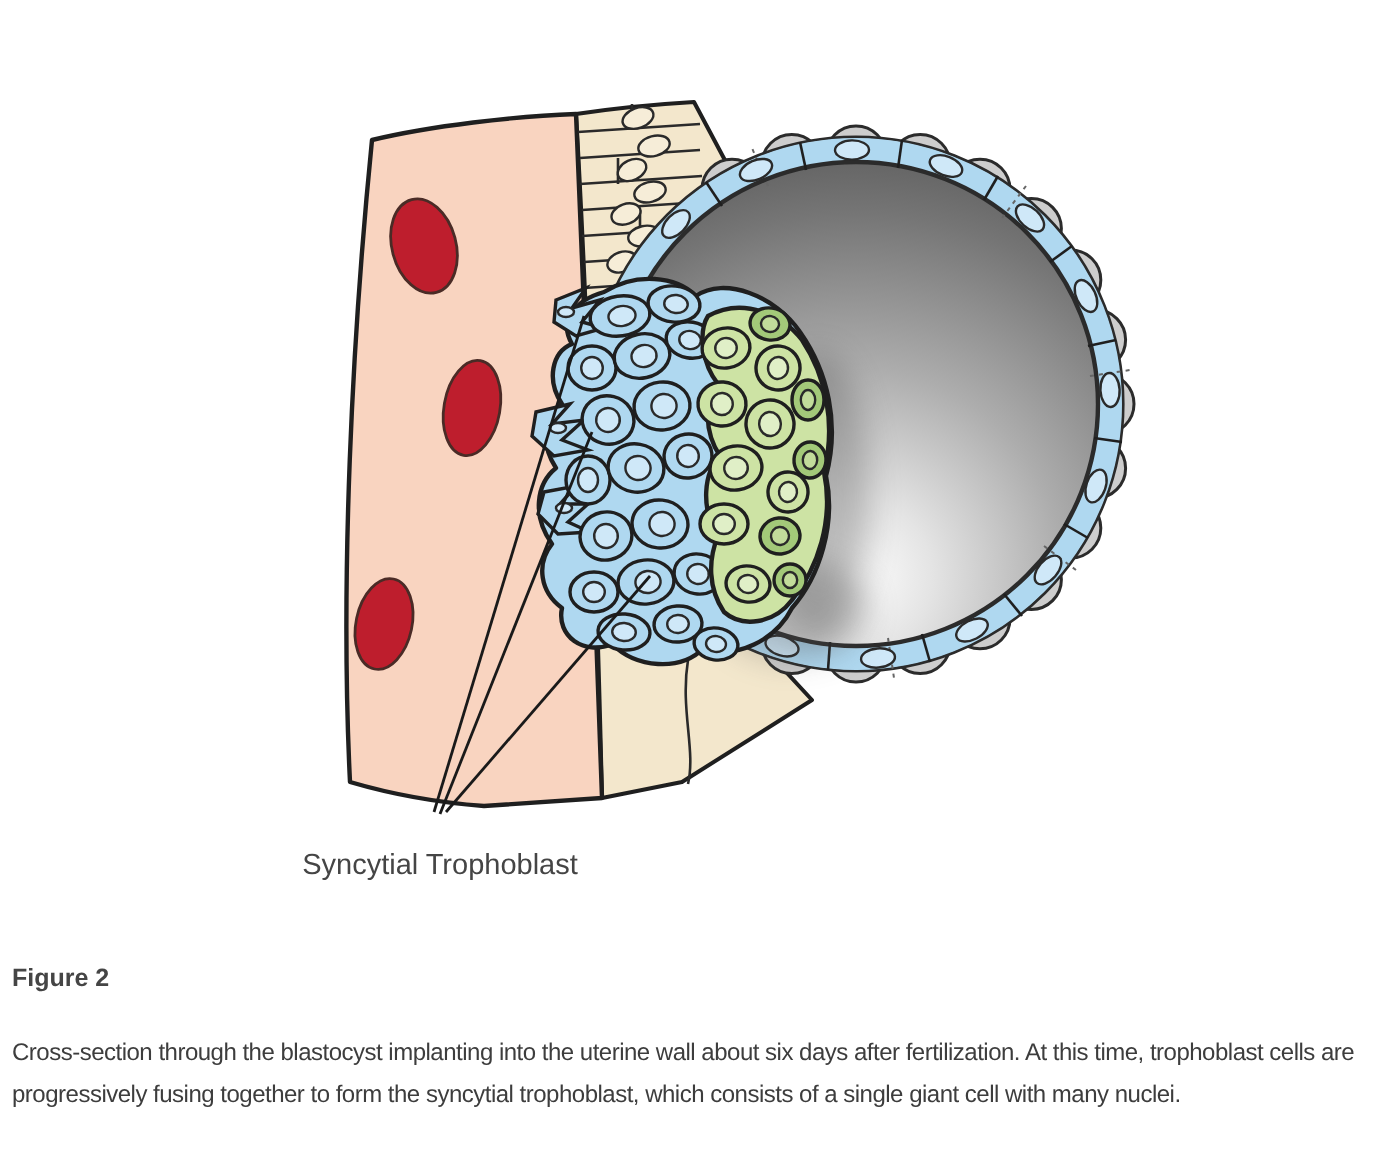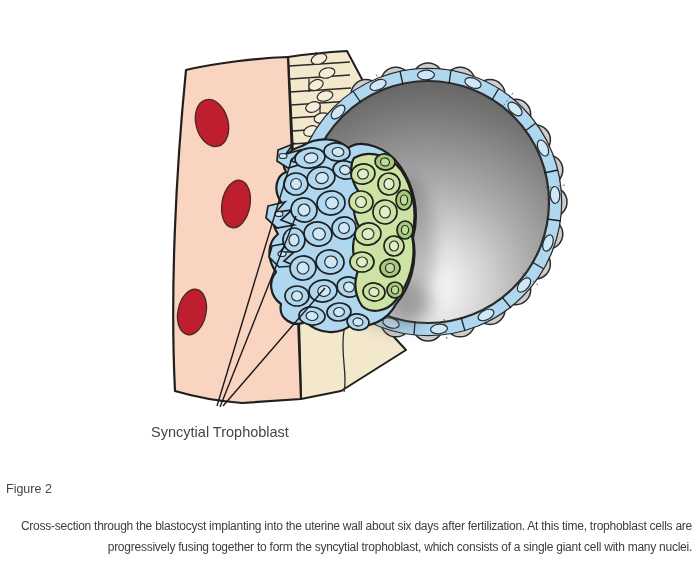--- a/index.html
+++ b/index.html
@@ -29,23 +29,23 @@
   .cellb{fill:var(--trophoblast-blue);stroke:var(--outline);stroke-width:1.7;}
   .cellg{fill:var(--icm-green);stroke:var(--outline);stroke-width:1.7;}
   .cellgd{fill:var(--icm-green-dark);stroke:var(--outline);stroke-width:1.7;}
   .nucb{fill:var(--nucleus-blue);stroke:#2a2a2a;stroke-width:1.2;}
   .nucg{fill:var(--nucleus-green);stroke:#2a2a2a;stroke-width:1.2;}
   .nucgd{fill:var(--nucleus-green-dark);stroke:#2a2a2a;stroke-width:1.2;}
   .ptr{stroke:#1a1a1a;stroke-width:1.4;}
   .dots{stroke:#666;stroke-width:1;stroke-dasharray:2 2.5;fill:none;}
   .shadow{fill:#4e4e4e;filter:url(#soft);}
   .diagram-label{font-family:"Liberation Sans",sans-serif;font-size:14.5px;fill:var(--text-gray);}
-  .figure-label{margin:20px 0 0 6px;font-size:12.5px;color:var(--text-gray);line-height:15px;}
+  .figure-label{margin:20px 0 0 6px;font-size:12.5px;color:var(--text-gray);line-height:15px;font-weight:bold;}
   .figure-caption{margin:19px 0 0 0;padding:0 4px 0 6px;width:686px;font-size:12px;
-    letter-spacing:-0.25px;line-height:20.8px;color:#3d3d3d;text-align:right;}
+    letter-spacing:-0.25px;line-height:20.8px;color:#3d3d3d;}
 </style>
 </head>
 <body>
 
 <div class="fig-wrap">
 
 <svg width="696" height="462" viewBox="0 0 696 462">
   <defs>
     <radialGradient id="cavityGrad" gradientUnits="userSpaceOnUse" cx="427" cy="288" r="260">
       <stop offset="0" stop-color="#FEFEFE"></stop>

